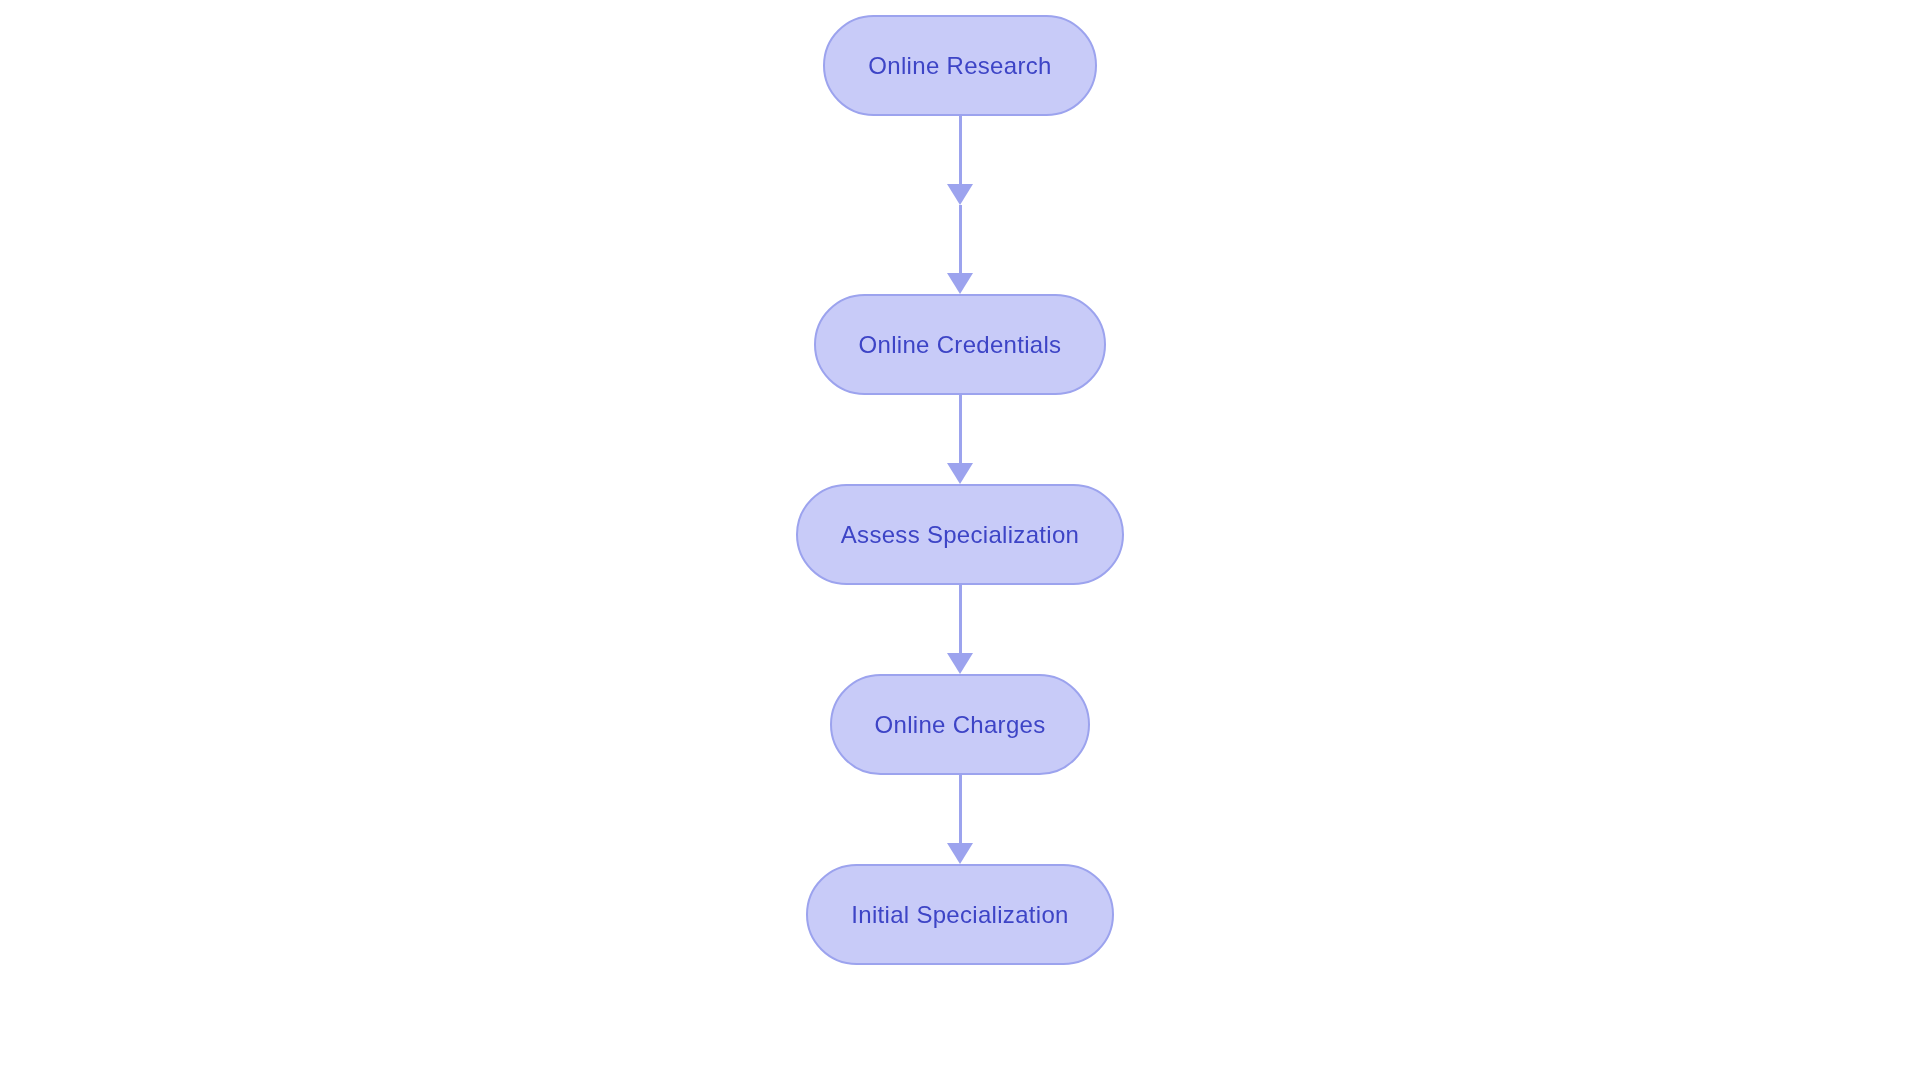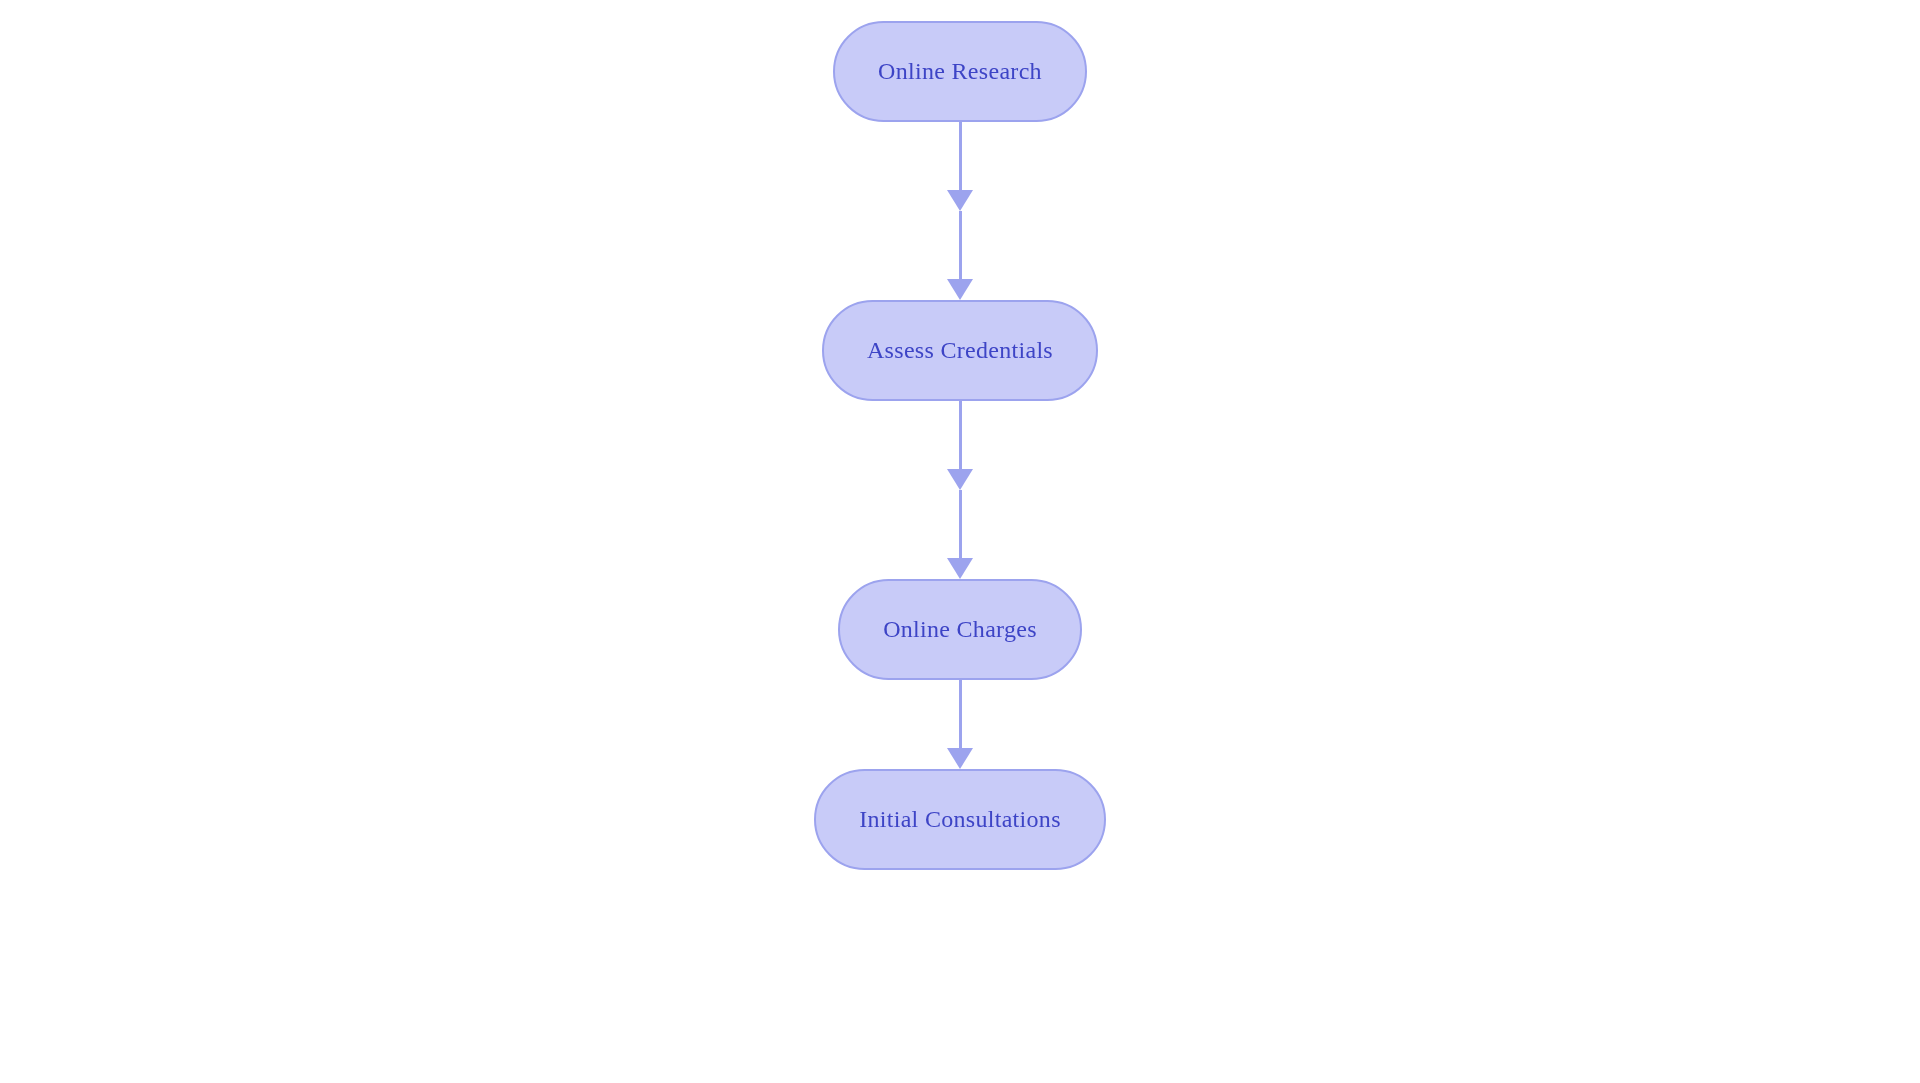--- a/index.html
+++ b/index.html
@@ -18,26 +18,25 @@
     overflow: hidden;
   }
   .canvas {
     width: 1920px;
     height: 1083px;
     position: relative;
   }
   .flow {
     position: absolute;
     left: 0;
-    top: 21px;
+    top: 15px;
     width: 100%;
     display: flex;
     flex-direction: column;
     align-items: center;
-    font-family: Liberation Serif, serif;
   }
   .flow-node {
     height: 101px;
     min-width: 170px;
     padding: 0 43px;
     border-radius: 51px;
     background: var(--node-fill);
     border: 2px solid var(--node-border);
     display: flex;
     align-items: center;
@@ -81,41 +80,44 @@
       <div class="arrowhead"></div>
     </div>
 
 
     <div class="connector">
       <div class="connector-line"></div>
       <div class="arrowhead"></div>
     </div>
 
     <div class="flow-node">
-      <span>Assess Credentials</span>
+      <span>Online Credentials</span>
     </div>
 
     <div class="connector">
       <div class="connector-line"></div>
       <div class="arrowhead"></div>
     </div>
 
+    <div class="flow-node">
+      <span>Assess Specialization</span>
+    </div>
 
     <div class="connector">
       <div class="connector-line"></div>
       <div class="arrowhead"></div>
     </div>
 
     <div class="flow-node">
       <span>Online Charges</span>
     </div>
 
     <div class="connector">
       <div class="connector-line"></div>
       <div class="arrowhead"></div>
     </div>
 
     <div class="flow-node">
-      <span>Initial Consultations</span>
+      <span>Initial Specialization</span>
     </div>
 
   </div>
 </div>
 
 </body></html>

